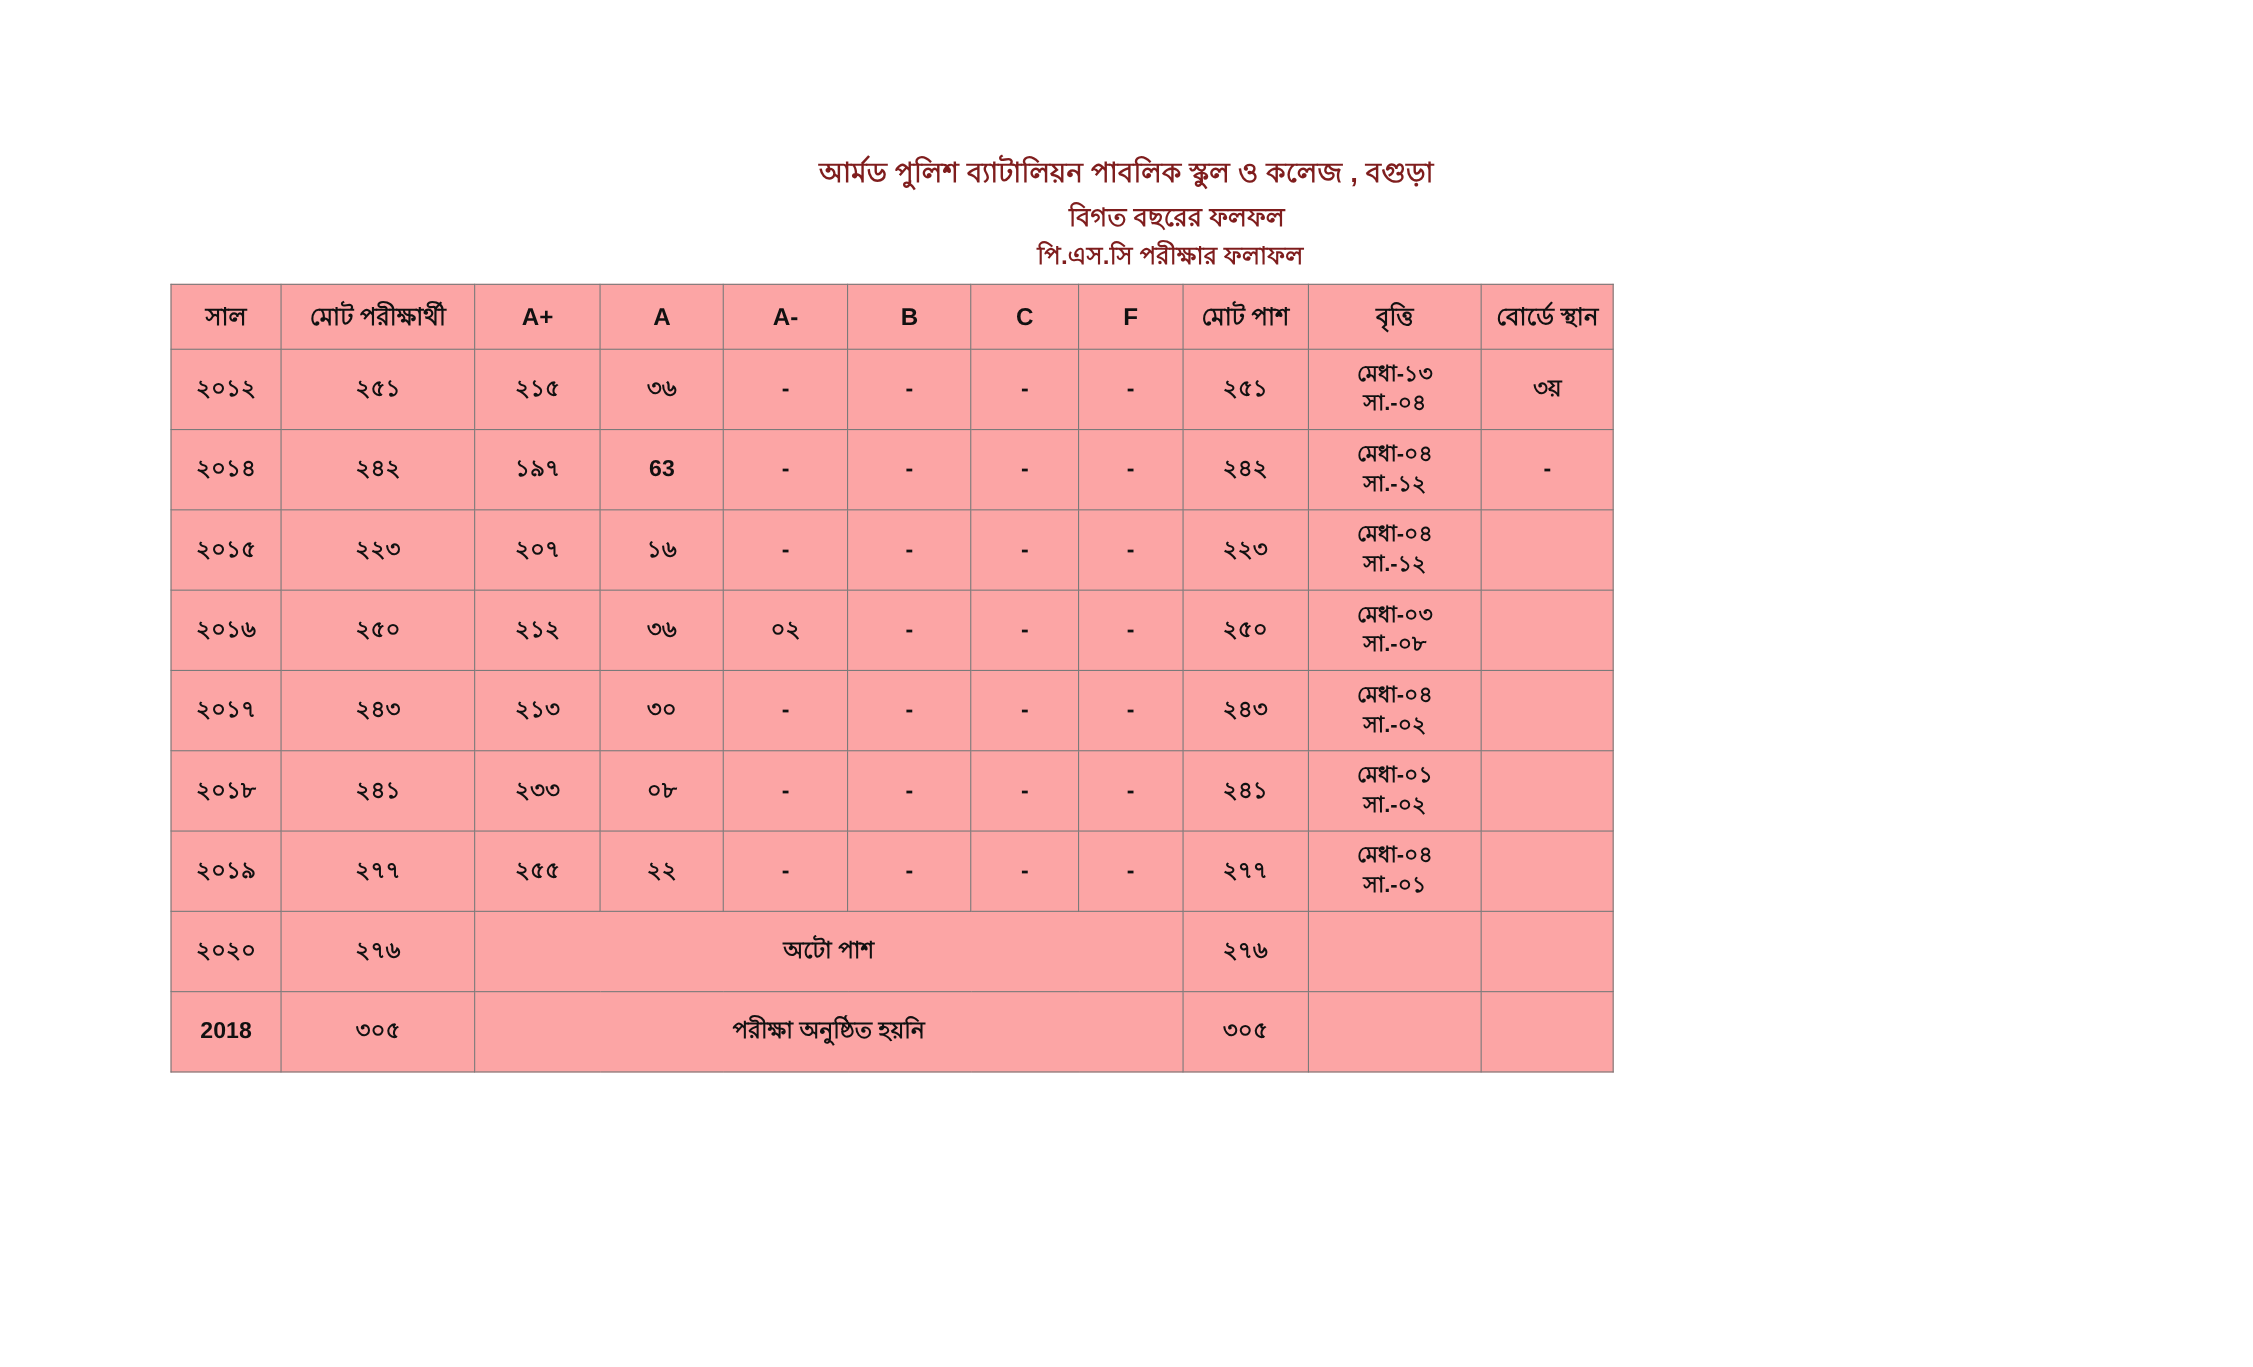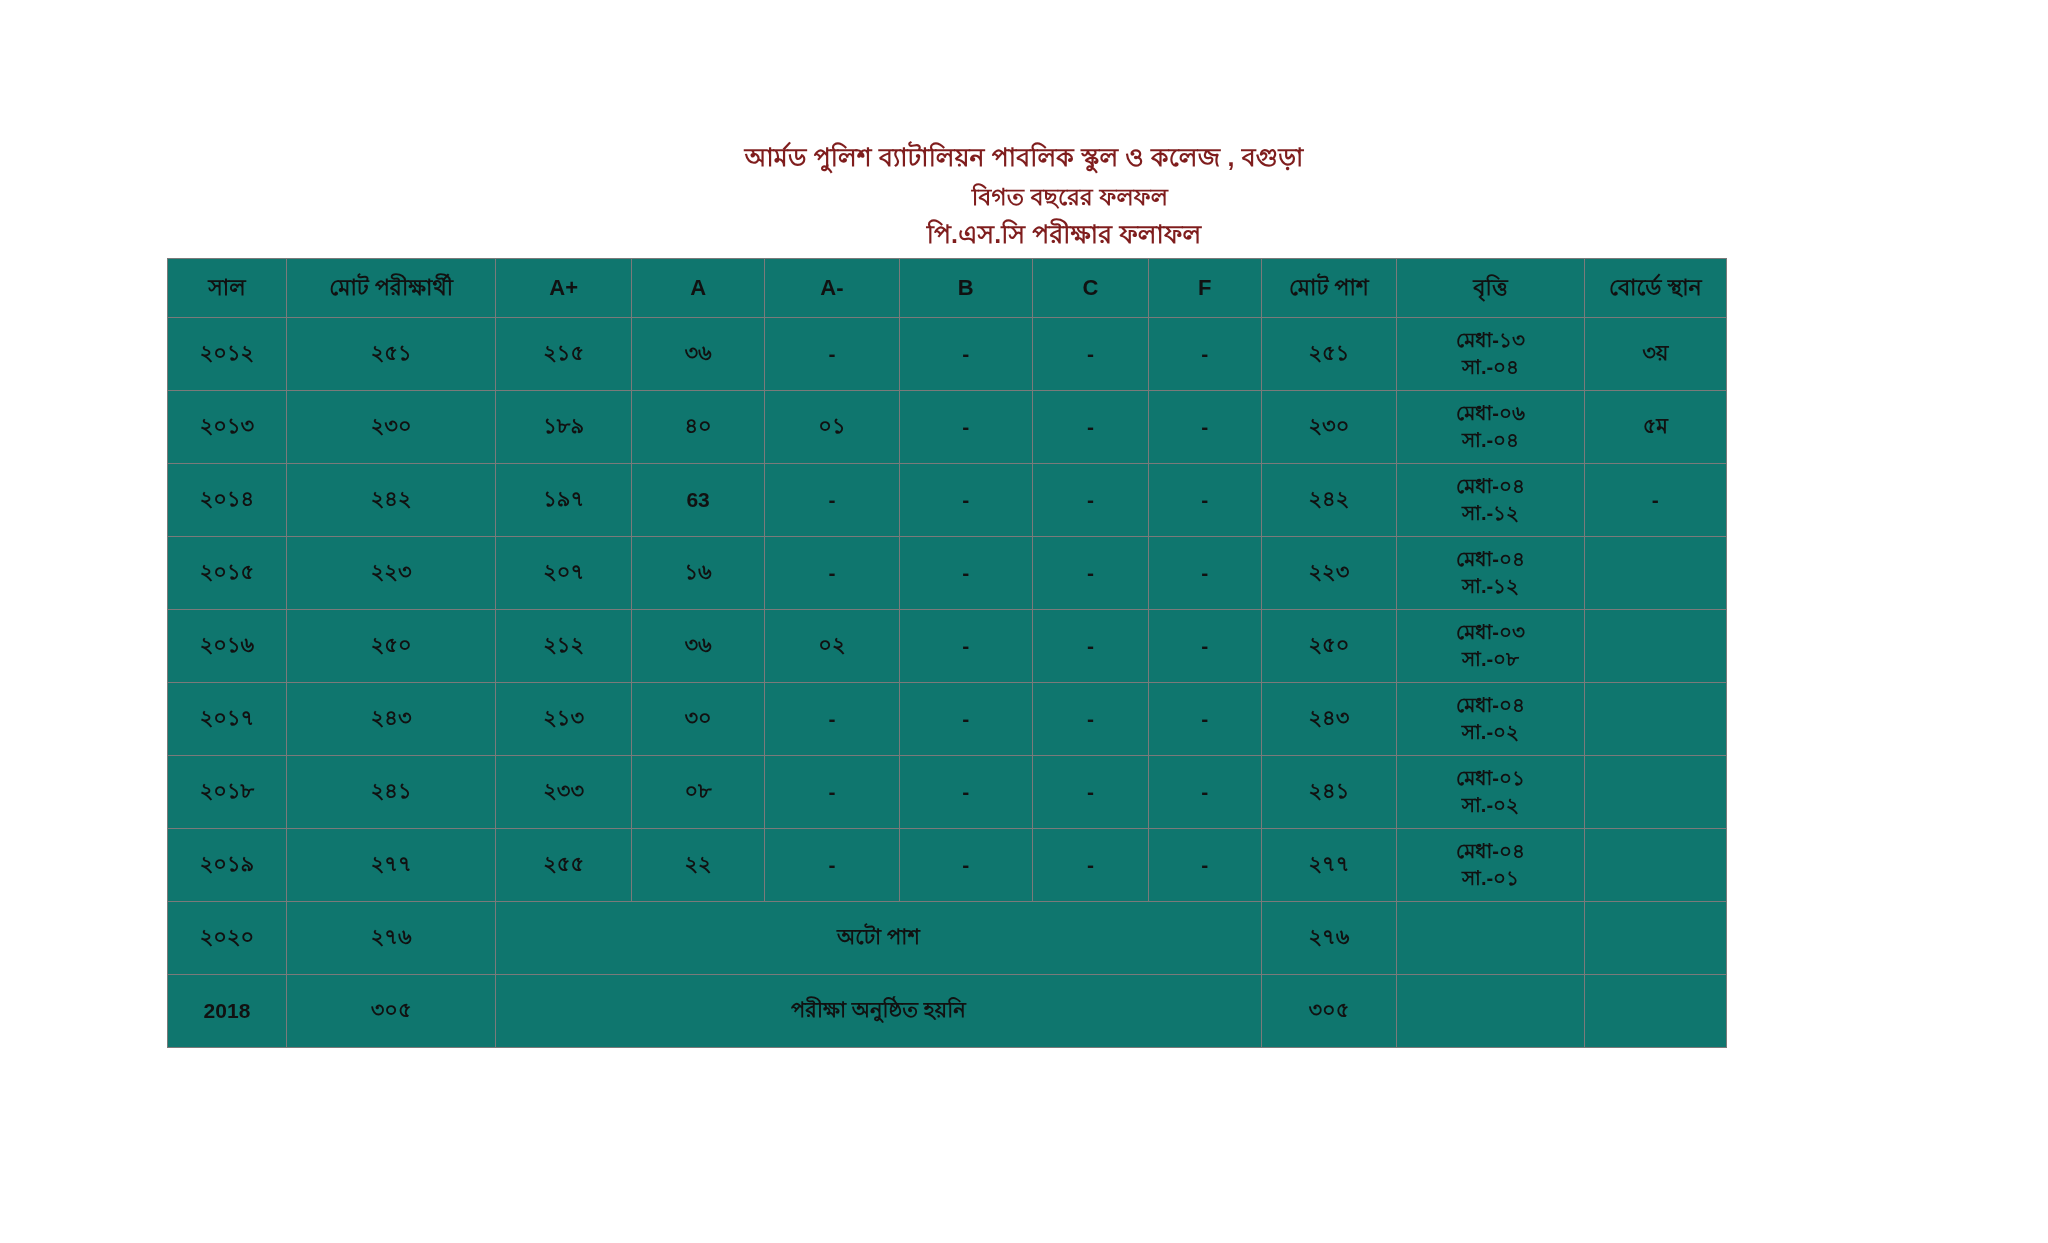--- a/index.html
+++ b/index.html
@@ -32,35 +32,34 @@
   }
   .heading .line {
     display: block;
     font-family: "Liberation Sans", "DejaVu Sans", sans-serif;
     font-weight: 700;
     color: #7f1d1d;
     letter-spacing: 0.2px;
   }
   .heading .line-1 { font-size: 25px; margin-bottom: 5px; }
   .heading .line-2 { font-size: 23px; margin-bottom: 4px; padding-left: 92px;}
-  .heading .line-3 { font-size: 25px; padding-left: 80px; }
+  .heading .line-3 { font-size: 22px; padding-left: 80px; }
 
   
   .table-wrap {
     position: absolute;
     left: 155px;
     top: 258px;
     width: 1560px;
   }
   table.result {
     border-collapse: collapse;
-    width: 1560px;
+    width: 1312px;
     table-layout: fixed;
-    background: #0f766e;
-    margin-left: 12px;
+    background: #fca5a5;
   }
   table.result th,
   table.result td {
     border: 1.4px solid #7a7a7a;
     text-align: center;
     vertical-align: middle;
     font-family: "Liberation Sans", "DejaVu Sans", sans-serif;
     font-size: 21px;
     font-weight: 700;
     color: #111111;
@@ -166,36 +165,20 @@
           <td class="dash">-</td>
           <td class="dash">-</td>
           <td>২৫১</td>
           <td>
             <span class="schol">মেধা-১৩</span>
             <span class="schol">সা.-০৪</span>
           </td>
           <td>৩য়</td>
         </tr>
 
-        <tr>
-          <td>২০১৩</td>
-          <td>২৩০</td>
-          <td>১৮৯</td>
-          <td>৪০</td>
-          <td>০১</td>
-          <td class="dash">-</td>
-          <td class="dash">-</td>
-          <td class="dash">-</td>
-          <td>২৩০</td>
-          <td>
-            <span class="schol">মেধা-০৬</span>
-            <span class="schol">সা.-০৪</span>
-          </td>
-          <td>৫ম</td>
-        </tr>
 
         <tr>
           <td>২০১৪</td>
           <td>২৪২</td>
           <td>১৯৭</td>
           <td>63</td>
           <td class="dash">-</td>
           <td class="dash">-</td>
           <td class="dash">-</td>
           <td class="dash">-</td>

